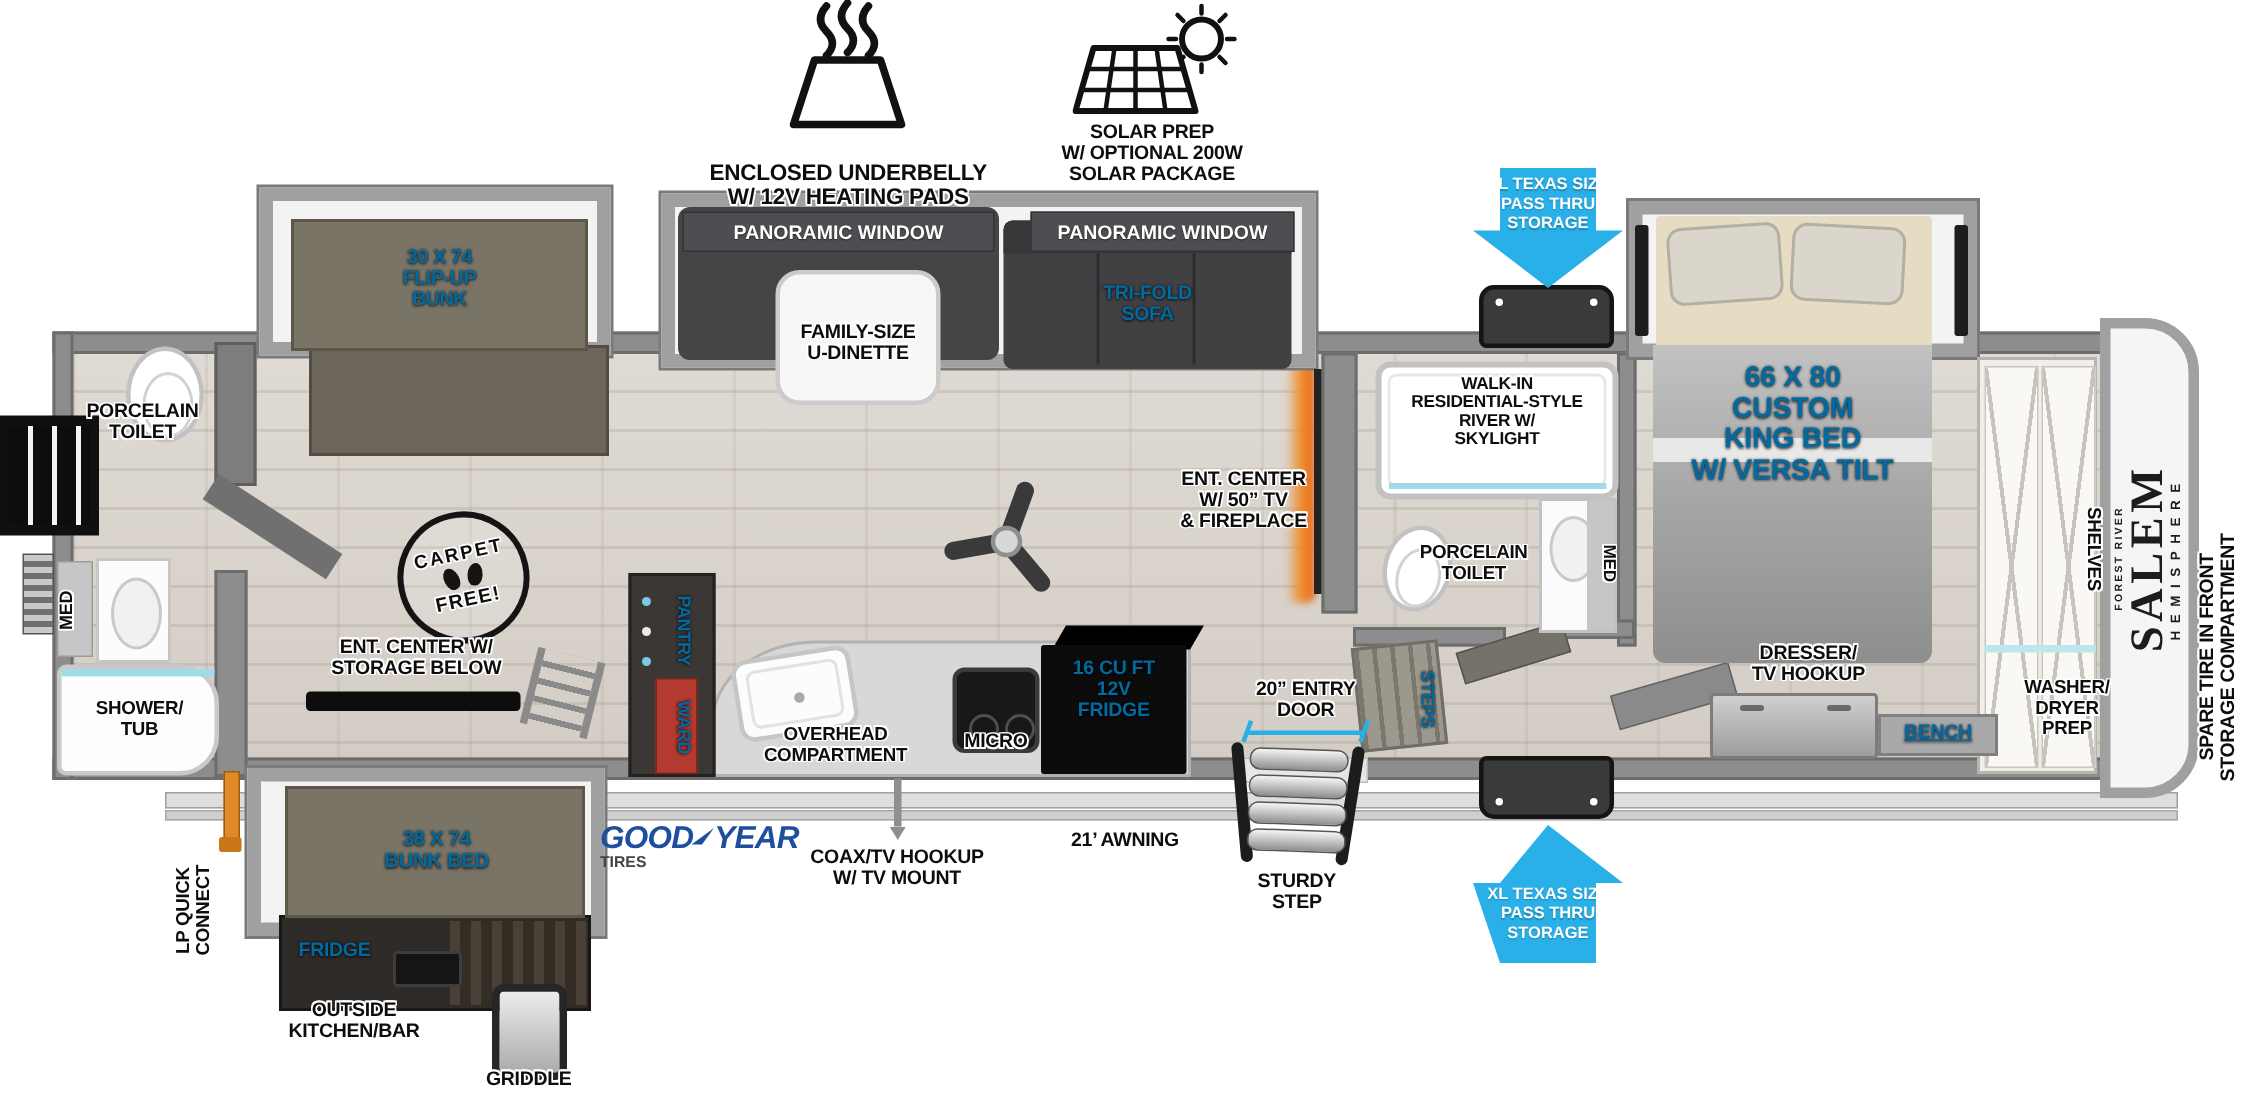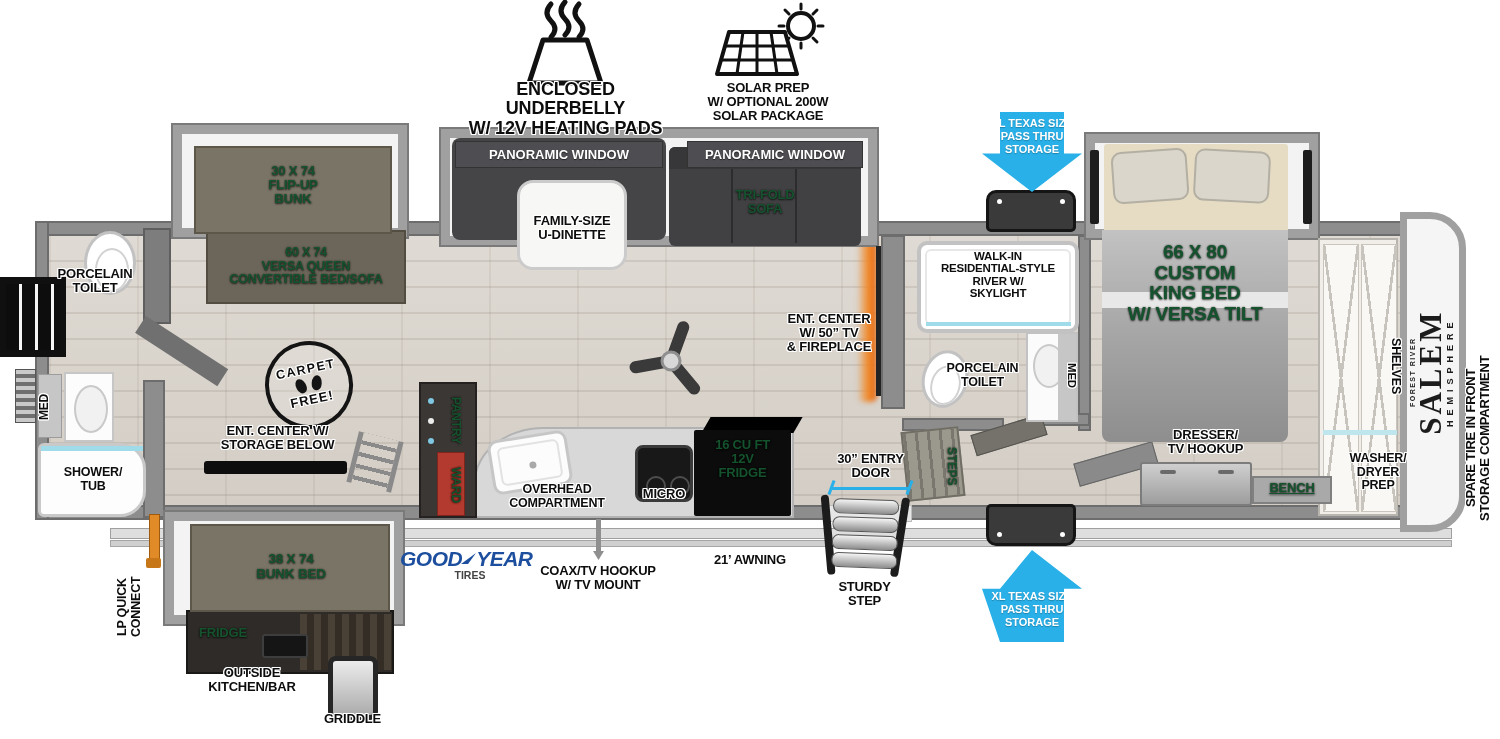--- a/index.html
+++ b/index.html
@@ -3,21 +3,21 @@
 <meta charset="utf-8">
 <style>
   html,body{margin:0;padding:0;background:#ffffff;}
   #canvas{position:relative;width:1500px;height:739px;background:#ffffff;overflow:hidden;
           font-family:"Liberation Sans", sans-serif;}
   .abs{position:absolute;}
   .lbl{position:absolute;font-weight:bold;font-size:13px;line-height:1.08;text-align:center;
        white-space:pre-line;color:#0d0d0d;letter-spacing:-0.2px;z-index:40;
        text-shadow:-1px -1px 0 #fff,1px -1px 0 #fff,-1px 1px 0 #fff,1px 1px 0 #fff,
                    -1px 0 0 #fff,1px 0 0 #fff,0 -1px 0 #fff,0 1px 0 #fff;}
-  .lbl.w{color:#14532d;text-shadow:0 1px 2px rgba(0,0,0,.65),0 0 2px rgba(0,0,0,.5);}
+  .lbl.w{color:#0369a1;text-shadow:0 1px 2px rgba(0,0,0,.65),0 0 2px rgba(0,0,0,.5);}
   .wall{position:absolute;background:#8d8d8d;border:2px solid #6d6d6d;box-sizing:border-box;z-index:12;}
   .slide{position:absolute;background:#f3f3f3;border:9px solid #a0a0a0;box-sizing:border-box;
          box-shadow:0 0 0 2px #7a7a7a;z-index:14;}
   .furn{position:absolute;box-sizing:border-box;z-index:20;}
   .vtext{writing-mode:vertical-rl;}
   .vtext-up{writing-mode:vertical-rl;transform:rotate(180deg);}
   .arrow{position:absolute;background:var(--arrow-blue,#29b0e8);z-index:50;}
   .arrow .atext{position:absolute;width:100%;text-align:center;color:#fff;font-weight:bold;
                 font-size:11px;line-height:1.2;white-space:pre-line;text-shadow:0 1px 1px rgba(0,0,0,.25);}
   .band{position:absolute;background:#4e4e52;border:1px solid #333;display:flex;align-items:center;
@@ -81,23 +81,20 @@
   </div>
   <div class="lbl" style="left:48px;top:466px;width:90px;font-size:12.5px;">SHOWER/
 TUB</div>
 
   <div class="slide" style="left:173px;top:125px;width:234px;height:112px;"></div>
   <div class="furn" style="left:194px;top:146px;width:198px;height:88px;background:#7a7466;border:2px solid #5c5749;z-index:21;"></div>
   <div class="lbl w" style="left:214px;top:164px;width:158px;">30 X 74
 FLIP-UP
 BUNK</div>
   <div class="furn" style="left:206px;top:230px;width:200px;height:74px;background:#6c665a;border:2px solid #524d40;"></div>
-  <div class="lbl w" style="left:210px;top:246px;width:192px;font-size:12.5px;">60 X 74
-VERSA QUEEN
-CONVERTIBLE BED/SOFA</div>
 
   <div class="abs" style="left:265px;top:341px;width:88px;height:88px;border:4px solid #141414;border-radius:50%;
               transform:rotate(-12deg);box-sizing:border-box;display:flex;flex-direction:column;
               align-items:center;justify-content:center;z-index:24;background:rgba(255,255,255,.15);">
     <div class="lbl" style="position:static;font-size:12.5px;letter-spacing:1.5px;">CARPET</div>
     <div style="display:flex;gap:6px;margin:1px 0;">
       <div style="width:10px;height:15px;background:#141414;border-radius:50% 50% 45% 45%;transform:rotate(-16deg);"></div>
       <div style="width:10px;height:15px;background:#141414;border-radius:50% 50% 45% 45%;transform:rotate(16deg);"></div>
     </div>
     <div class="lbl" style="position:static;font-size:13px;letter-spacing:1px;">FREE!</div>
@@ -113,21 +110,21 @@
   <div class="slide" style="left:165px;top:512px;width:238px;height:112px;z-index:15;"></div>
   <div class="furn" style="left:190px;top:524px;width:200px;height:88px;background:#7a7466;border:2px solid #5c5749;z-index:21;"></div>
   <div class="lbl w" style="left:216px;top:552px;width:150px;font-size:13.5px;">38 X 74
 BUNK BED</div>
   <div class="furn" style="left:186px;top:610px;width:208px;height:64px;background:#2e2b28;border:2px solid #1a1816;">
     <div style="position:absolute;left:112px;top:2px;width:92px;height:56px;
                 background:repeating-linear-gradient(90deg,#4a4136 0 7px,#332d26 7px 14px);"></div>
     <div style="position:absolute;left:74px;top:22px;width:42px;height:20px;background:#151515;border:2px solid #3d3d3d;border-radius:3px;"></div>
   </div>
   <div class="lbl w" style="left:192px;top:626px;width:62px;">FRIDGE</div>
-  <div class="lbl" style="left:192px;top:666px;width:120px;">OUTSIDE
+  <div class="lbl" style="left:176px;top:666px;width:120px;">OUTSIDE
 KITCHEN/BAR</div>
   <div class="furn" style="left:328px;top:656px;width:50px;height:64px;background:linear-gradient(180deg,#ececec,#ababab);
               border:5px solid #262626;border-radius:8px;z-index:22;"></div>
   <div class="lbl" style="left:300px;top:712px;width:105px;">GRIDDLE</div>
 
   <div class="abs" style="left:149px;top:514px;width:9px;height:46px;background:#e08a28;border:1px solid #9e5a0f;z-index:18;"></div>
   <div class="abs" style="left:146px;top:558px;width:15px;height:10px;background:#c87718;border-radius:2px;z-index:18;"></div>
   <div class="lbl vtext-up" style="left:116px;top:548px;width:36px;height:118px;font-size:12.5px;">LP QUICK
 CONNECT</div>
 
@@ -281,21 +278,21 @@
 PASS THRU
 STORAGE</div>
   </div>
 
   <svg class="abs" style="left:515px;top:0;z-index:40;" width="100" height="88" viewBox="0 0 100 88">
     <path d="M28 40 L72 40 L86 83 L14 83 Z" fill="none" stroke="#111" stroke-width="5" stroke-linejoin="round"></path>
     <path d="M36 4 q-8 9 0 17 q8 8 0 16" fill="none" stroke="#111" stroke-width="5" stroke-linecap="round"></path>
     <path d="M50 2 q-8 9 0 17 q8 8 0 16" fill="none" stroke="#111" stroke-width="5" stroke-linecap="round"></path>
     <path d="M64 4 q-8 9 0 17 q8 8 0 16" fill="none" stroke="#111" stroke-width="5" stroke-linecap="round"></path>
   </svg>
-  <div class="lbl" style="left:468px;top:80px;width:195px;font-size:18px;">ENCLOSED UNDERBELLY
+  <div class="lbl" style="left:468px;top:108px;width:195px;font-size:15px;">ENCLOSED UNDERBELLY
 W/ 12V HEATING PADS</div>
   <svg class="abs" style="left:715px;top:2px;z-index:40;" width="110" height="78" viewBox="0 0 110 78">
     <circle cx="86" cy="24" r="13" fill="none" stroke="#111" stroke-width="4"></circle>
     <g stroke="#111" stroke-width="3" stroke-linecap="round">
       <line x1="86" y1="2" x2="86" y2="7"></line>
         <line x1="86" y1="41" x2="86" y2="46"></line>
       <line x1="64" y1="24" x2="69" y2="24"></line>
         <line x1="103" y1="24" x2="108" y2="24"></line>
       <line x1="70" y1="8" x2="74" y2="12"></line>
         <line x1="98" y1="36" x2="102" y2="40"></line>
@@ -308,21 +305,21 @@
         <line x1="42" y1="30" x2="42" y2="72"></line>
         <line x1="56" y1="30" x2="62" y2="72"></line>
       <line x1="10" y1="44" x2="74" y2="44"></line>
         <line x1="6" y1="58" x2="78" y2="58"></line>
     </g>
   </svg>
   <div class="lbl" style="left:690px;top:81px;width:156px;font-size:13px;">SOLAR PREP
 W/ OPTIONAL 200W
 SOLAR PACKAGE</div>
 
-  <div class="lbl" style="left:818px;top:452px;width:105px;">30” ENTRY
+  <div class="lbl" style="left:818px;top:452px;width:105px;">20” ENTRY
 DOOR</div>
   <div class="abs" style="left:832px;top:487px;width:78px;height:3px;background:var(--arrow-blue,#29b0e8);z-index:41;"></div>
   <div class="abs" style="left:830px;top:480px;width:3px;height:15px;background:var(--arrow-blue,#29b0e8);transform:rotate(20deg);z-index:41;"></div>
   <div class="abs" style="left:908px;top:480px;width:3px;height:15px;background:var(--arrow-blue,#29b0e8);transform:rotate(20deg);z-index:41;"></div>
   <div class="abs" style="left:828px;top:498px;width:72px;height:80px;transform:rotate(2deg);z-index:32;">
     <div style="position:absolute;left:-4px;top:-2px;width:8px;height:80px;background:#1c1c1c;border-radius:4px;transform:rotate(-7deg);"></div>
     <div style="position:absolute;right:-4px;top:-2px;width:8px;height:80px;background:#1c1c1c;border-radius:4px;transform:rotate(7deg);"></div>
     <div style="position:absolute;left:4px;top:1px;width:64px;height:13px;background:linear-gradient(180deg,#f5f5f5,#8f8f8f);border:1px solid #555;border-radius:7px;"></div>
     <div style="position:absolute;left:4px;top:19px;width:64px;height:13px;background:linear-gradient(180deg,#f5f5f5,#8f8f8f);border:1px solid #555;border-radius:7px;"></div>
     <div style="position:absolute;left:4px;top:37px;width:64px;height:13px;background:linear-gradient(180deg,#f5f5f5,#8f8f8f);border:1px solid #555;border-radius:7px;"></div>
@@ -337,16 +334,16 @@
   <div class="lbl" style="left:528px;top:564px;width:140px;">COAX/TV HOOKUP
 W/ TV MOUNT</div>
   <div class="abs" style="left:400px;top:547px;width:140px;height:44px;z-index:40;color:var(--goodyear-blue,#1d4f9e);">
     <div style="display:flex;align-items:baseline;font-style:italic;font-weight:bold;font-size:21px;letter-spacing:-0.5px;">
       <span>GOOD</span>
       <svg width="16" height="14" viewBox="0 0 16 14" style="margin:0 -1px;">
         <path d="M0 12 L15 1 L7 12 Z" fill="var(--goodyear-blue,#1d4f9e)"></path>
       </svg>
       <span>YEAR</span>
     </div>
-    <div style="text-align:center;font-size:10.5px;font-weight:bold;margin-top:-2px;color:#444;">TIRES</div>
+    <div style="text-align:left;font-size:10.5px;font-weight:bold;margin-top:-2px;color:#444;">TIRES</div>
   </div>
 
 </div>
 
 </body></html>

